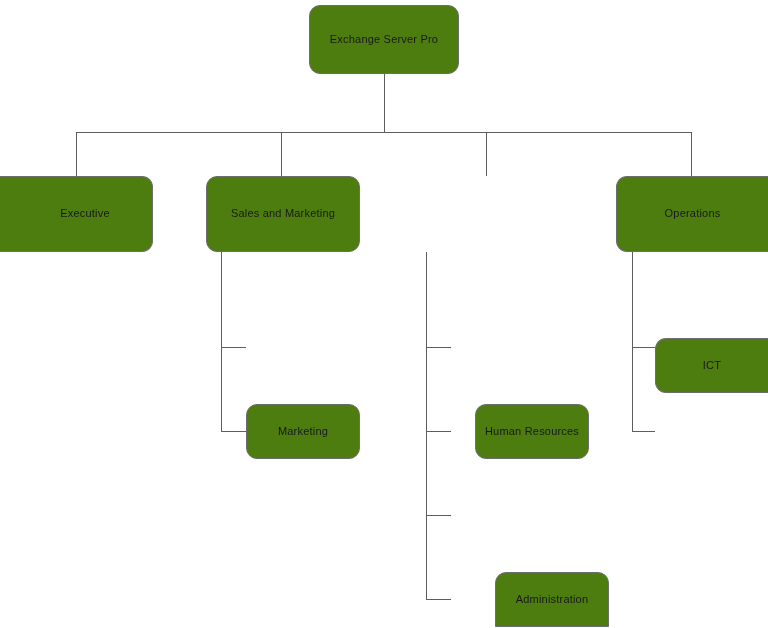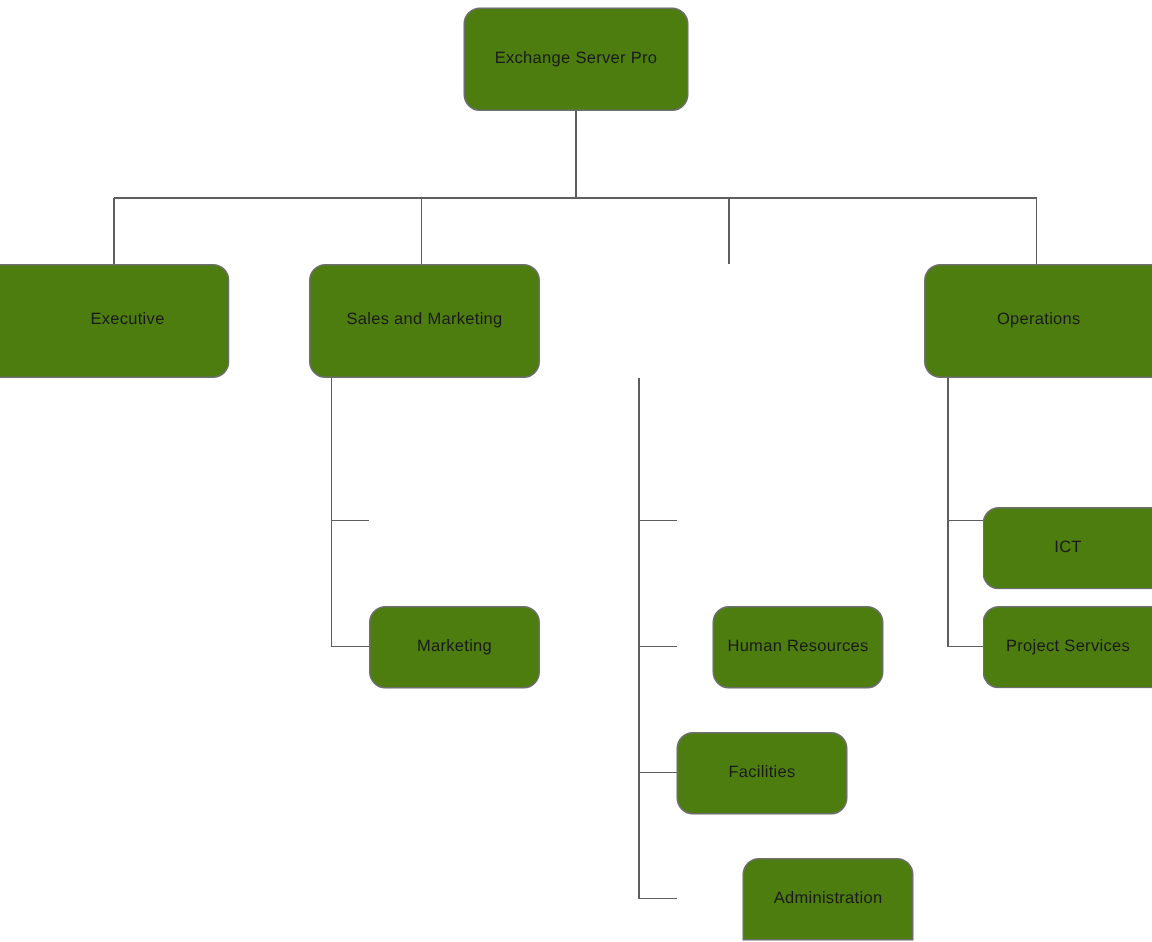--- a/index.html
+++ b/index.html
@@ -99,26 +99,20 @@
   <div class="node clip-right" id="node-operations" style="left: 616px; top: 176px; width: 152px; height: 76px;">
     <span class="node-label">Operations</span>
   </div>
 
   <div class="node" id="node-marketing" style="left: 246px; top: 404px; width: 114px; height: 55px;">
     <span class="node-label">Marketing</span>
   </div>
   <div class="node" id="node-human-resources" style="left: 439px; top: 404px; width: 114px; height: 55px; margin-left: 36px;">
     <span class="node-label">Human Resources</span>
   </div>
-  <div class="node" id="node-facilities" style="left: 451px; top: 488px; width: 114px; height: 55px;">
-    <span class="node-label">Facilities</span>
-  </div>
   <div class="node clip-bottom" id="node-administration" style="left: 451px; top: 572px; width: 114px; height: 55px;">
     <span class="node-label">Administration</span>
   </div>
   <div class="node clip-right" id="node-ict" style="left: 655px; top: 338px; width: 113px; height: 55px;">
     <span class="node-label">ICT</span>
   </div>
-  <div class="node clip-right" id="node-project-services" style="left: 655px; top: 404px; width: 113px; height: 55px;">
-    <span class="node-label">Project Services</span>
-  </div>
 
 </div>
 
 </body></html>

